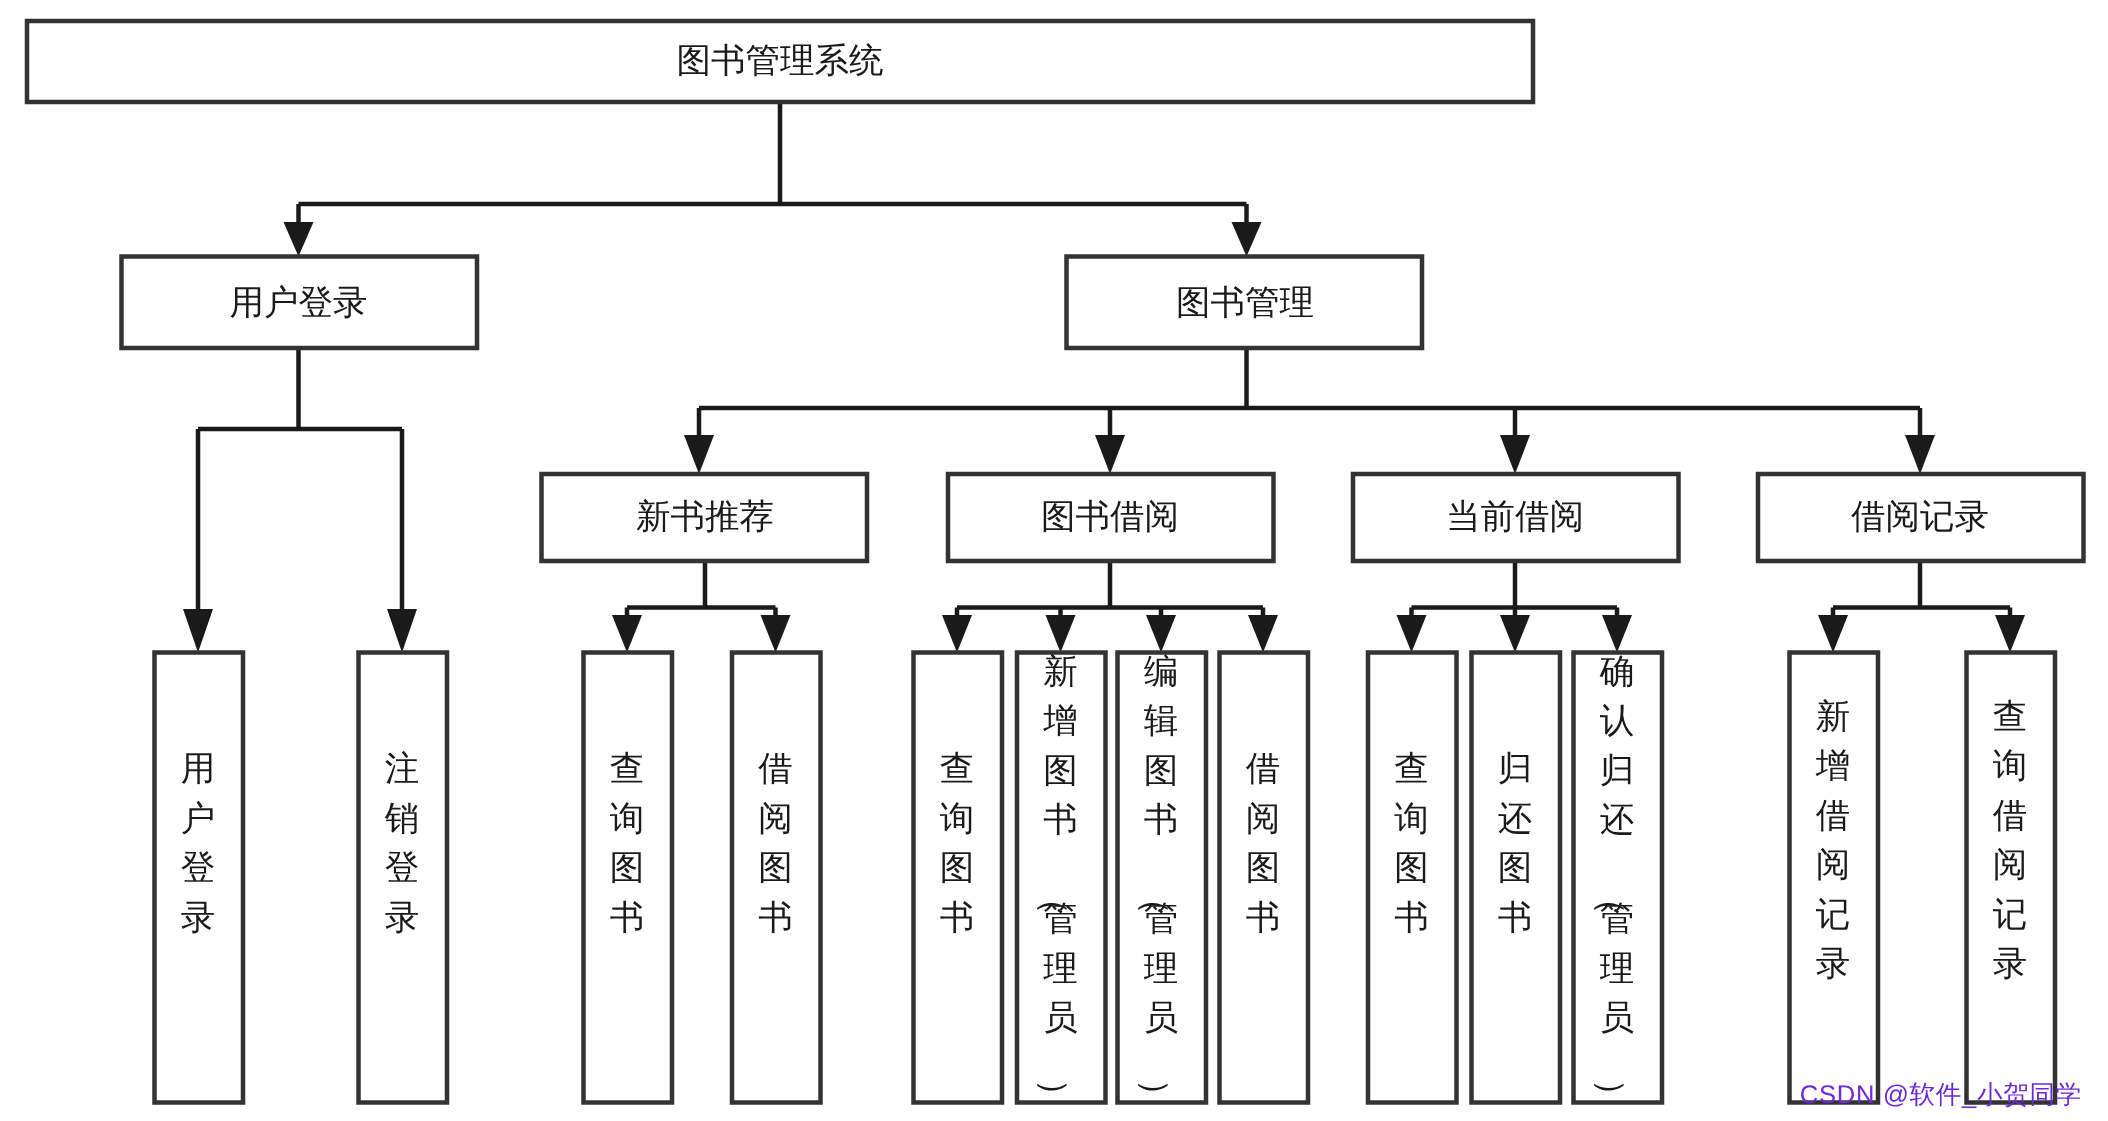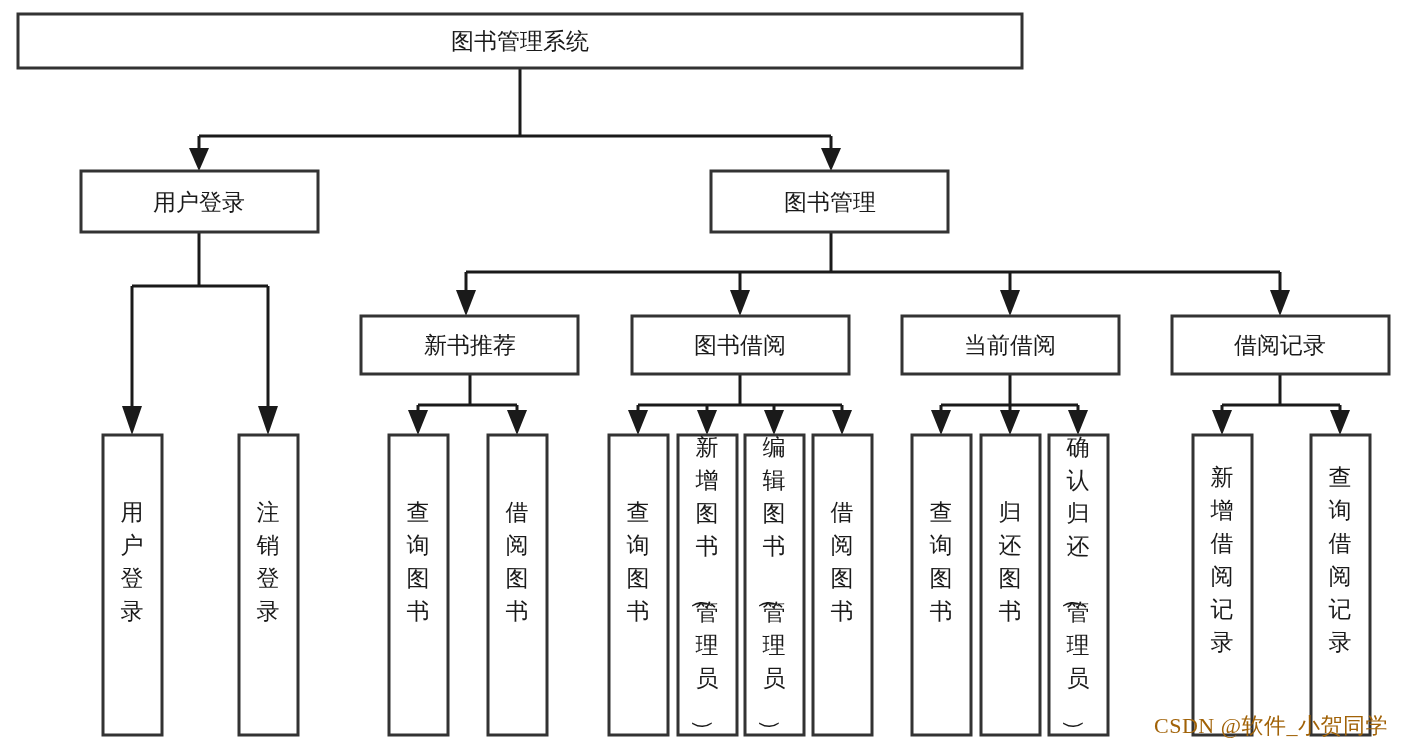--- a/index.html
+++ b/index.html
@@ -50,23 +50,23 @@
     stroke-linecap: butt;
   }
   .arrow-head {
     fill: #1a1a1a;
     stroke: none;
   }
   .watermark {
     position: absolute;
     right: 10px;
     bottom: 6px;
-    font-family: Liberation Serif, serif;
-    font-size: 22px;
-    color: #a16207;
+    font-family: Liberation Sans, sans-serif;
+    font-size: 17px;
+    color: #6d28d9;
     white-space: nowrap;
     letter-spacing: 0.5px;
   }
 </style>
 </head>
 <body>
 
 <div id="diagram-root">
 
 <svg id="flowchart" viewBox="0 0 1405 747" xmlns="http://www.w3.org/2000/svg">

